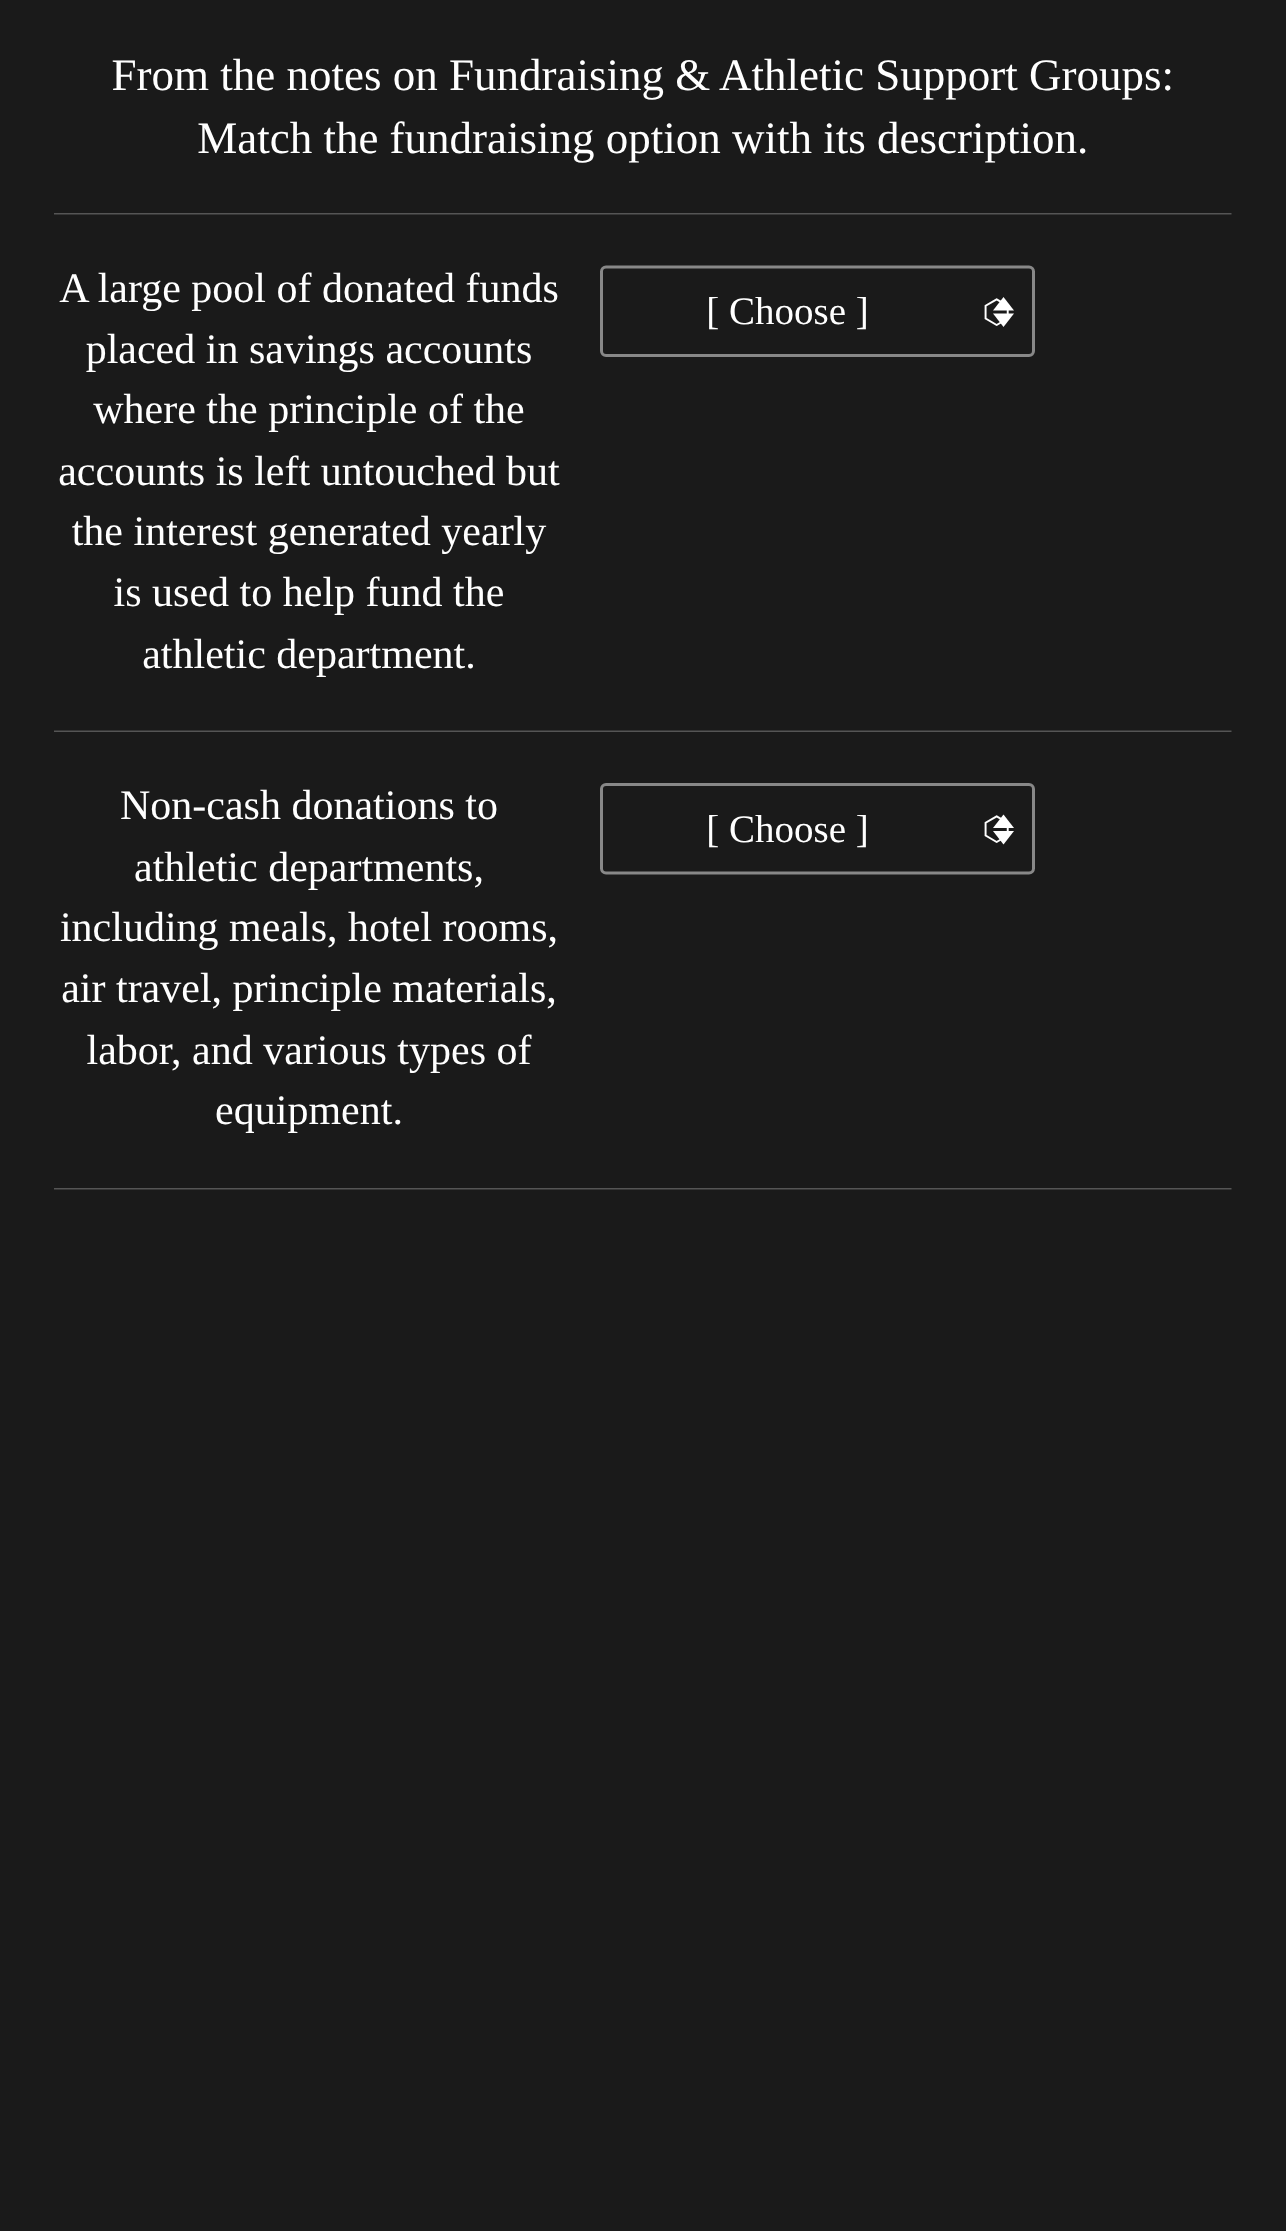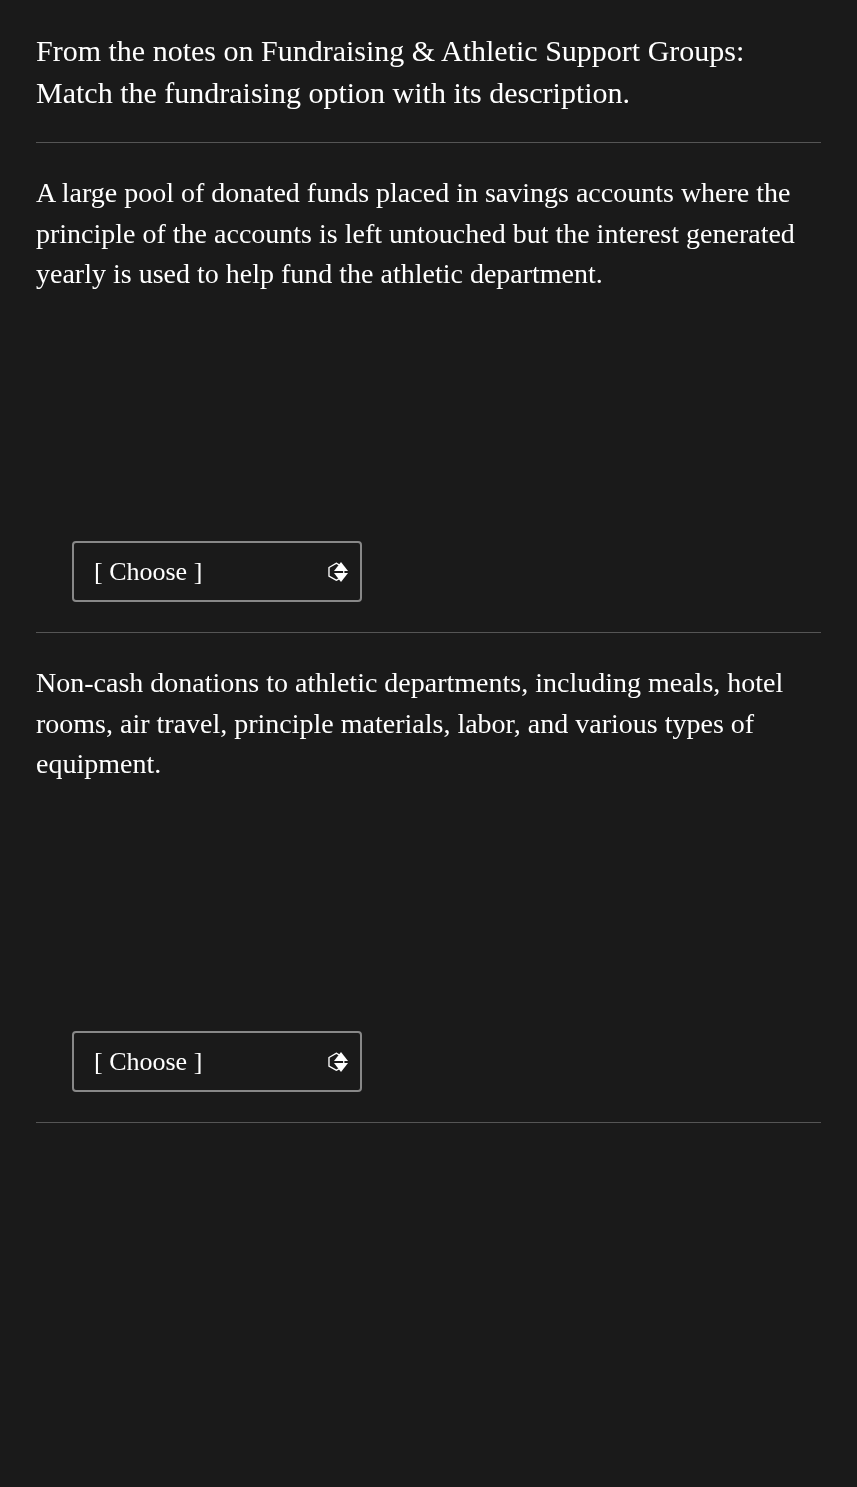--- a/index.html
+++ b/index.html
@@ -1,18 +1,19 @@
 <!DOCTYPE html>
 <html><head>
   <meta charset="utf-8">
   <style>
     * {
       margin: 0;
       padding: 0;
       box-sizing: border-box;
+      text-align: center;
     }
 
     body {
       background-color: #1a1a1a;
       color: #ffffff;
       font-family: Georgia, 'Times New Roman', serif;
       font-size: 28px;
       width: 857px;
       min-height: 1487px;
     }
@@ -29,21 +30,21 @@
     }
 
     .divider {
       border: none;
       border-top: 1px solid #555555;
       margin: 0;
     }
 
     .question-row {
       display: flex;
-      flex-direction: column;
+      flex-direction: row;
       align-items: flex-start;
       padding: 30px 0 30px 0;
       gap: 24px;
     }
 
     .question-text {
       flex: 0 0 340px;
       font-size: 28px;
       line-height: 1.45;
       color: #ffffff;
@@ -68,21 +69,20 @@
       font-family: Georgia, 'Times New Roman', serif;
       cursor: pointer;
       width: 290px;
       position: relative;
       outline: none;
     }
 
     .select-container {
       position: relative;
       display: inline-block;
-      margin-left: 36px;
     }
 
     .select-container::after {
       content: '⬡';
       position: absolute;
       right: 16px;
       top: 50%;
       transform: translateY(-50%);
       pointer-events: none;
       color: #ffffff;

